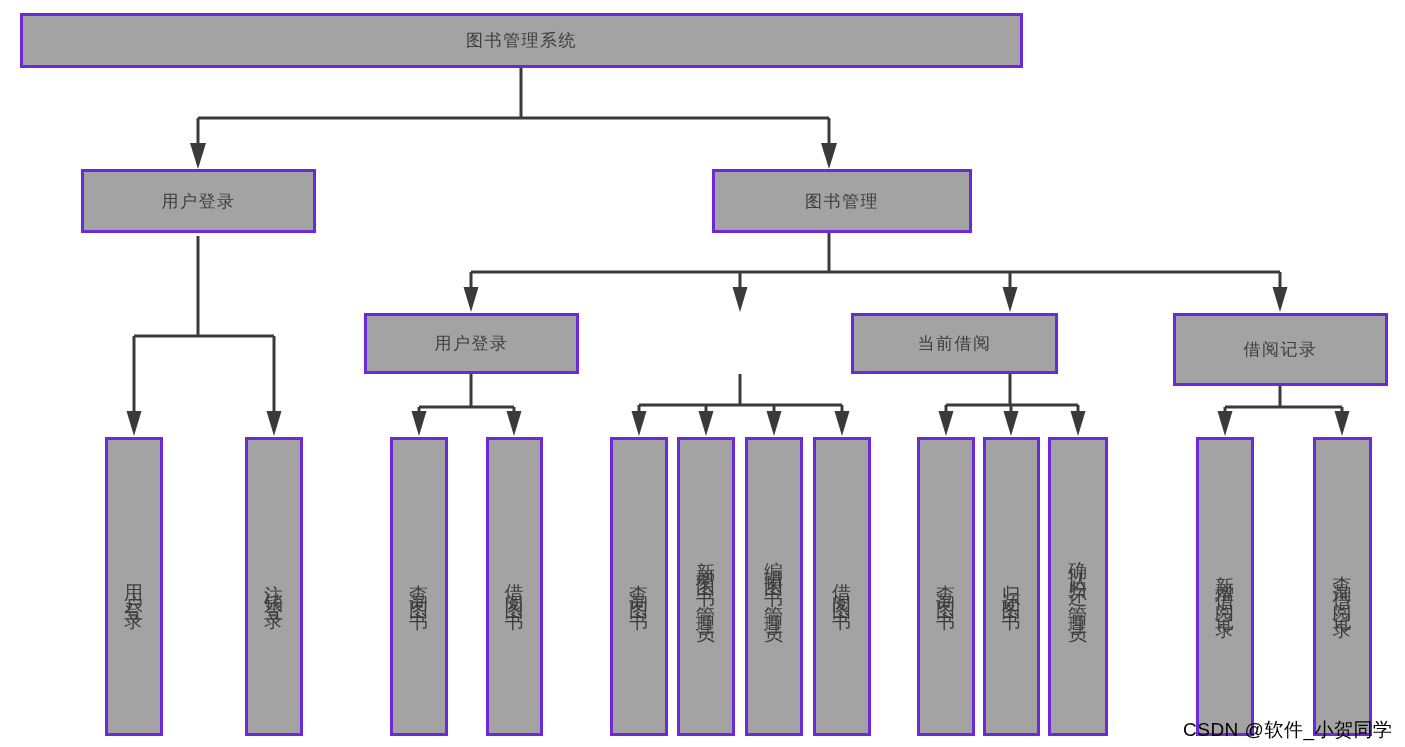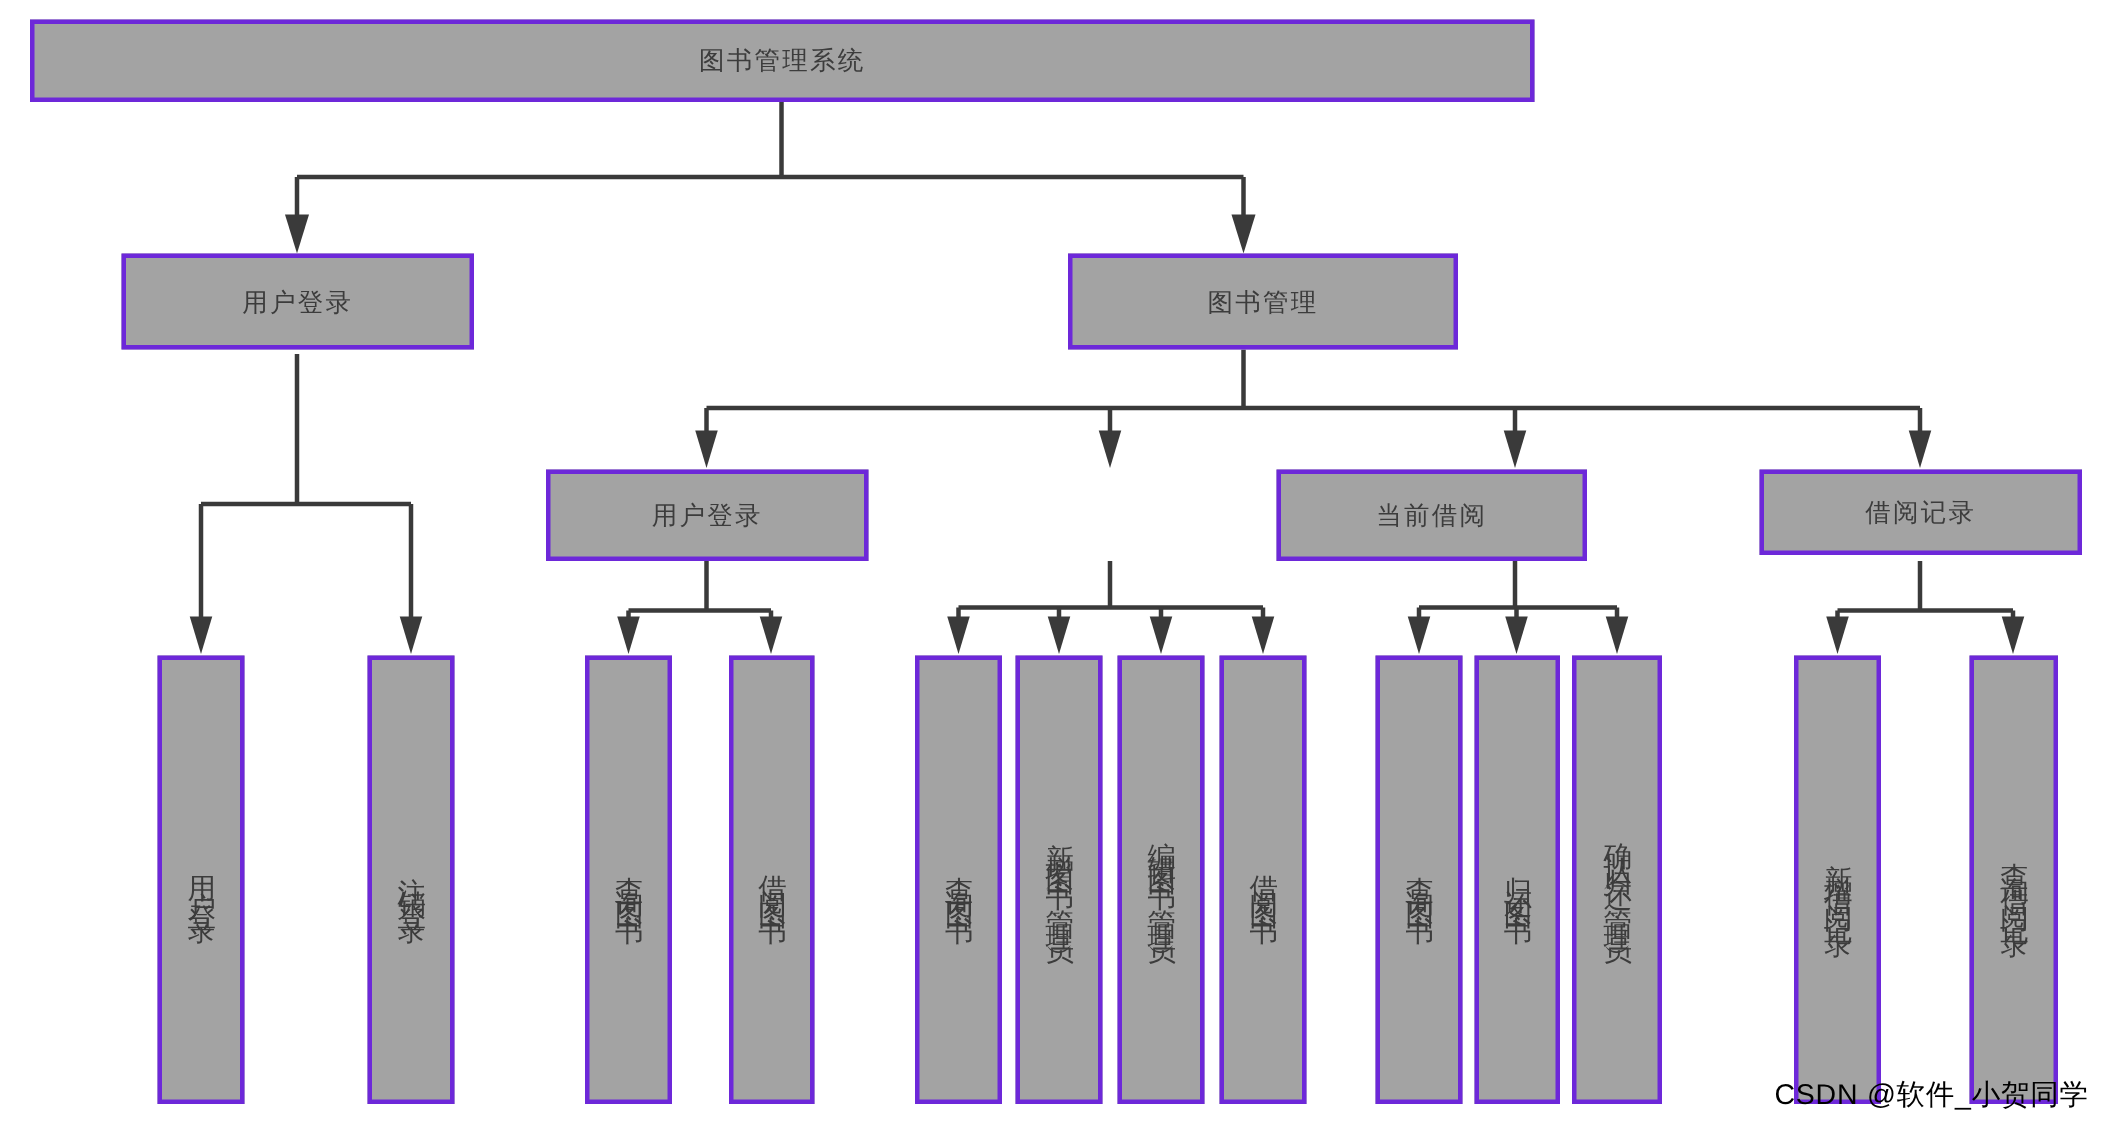--- a/index.html
+++ b/index.html
@@ -147,21 +147,21 @@
   <div class="node hnode" style="left:712px;top:169px;width:260px;height:64px">
     <span class="label">图书管理</span>
   </div>
 
   <div class="node hnode" style="left:364px;top:313px;width:215px;height:61px">
     <span class="label">用户登录</span>
   </div>
   <div class="node hnode" style="left:851px;top:313px;width:207px;height:61px">
     <span class="label">当前借阅</span>
   </div>
-  <div class="node hnode" style="left:1173px;top:313px;width:215px;height:57px">
+  <div class="node hnode" style="left:1173px;top:313px;width:215px;height:73px">
     <span class="label">借阅记录</span>
   </div>
 
   <div class="node vnode" style="left:105px;top:437px;width:58px;height:299px">
     <span class="label">用户登录</span>
   </div>
   <div class="node vnode" style="left:245px;top:437px;width:58px;height:299px">
     <span class="label">注销登录</span>
   </div>
 

